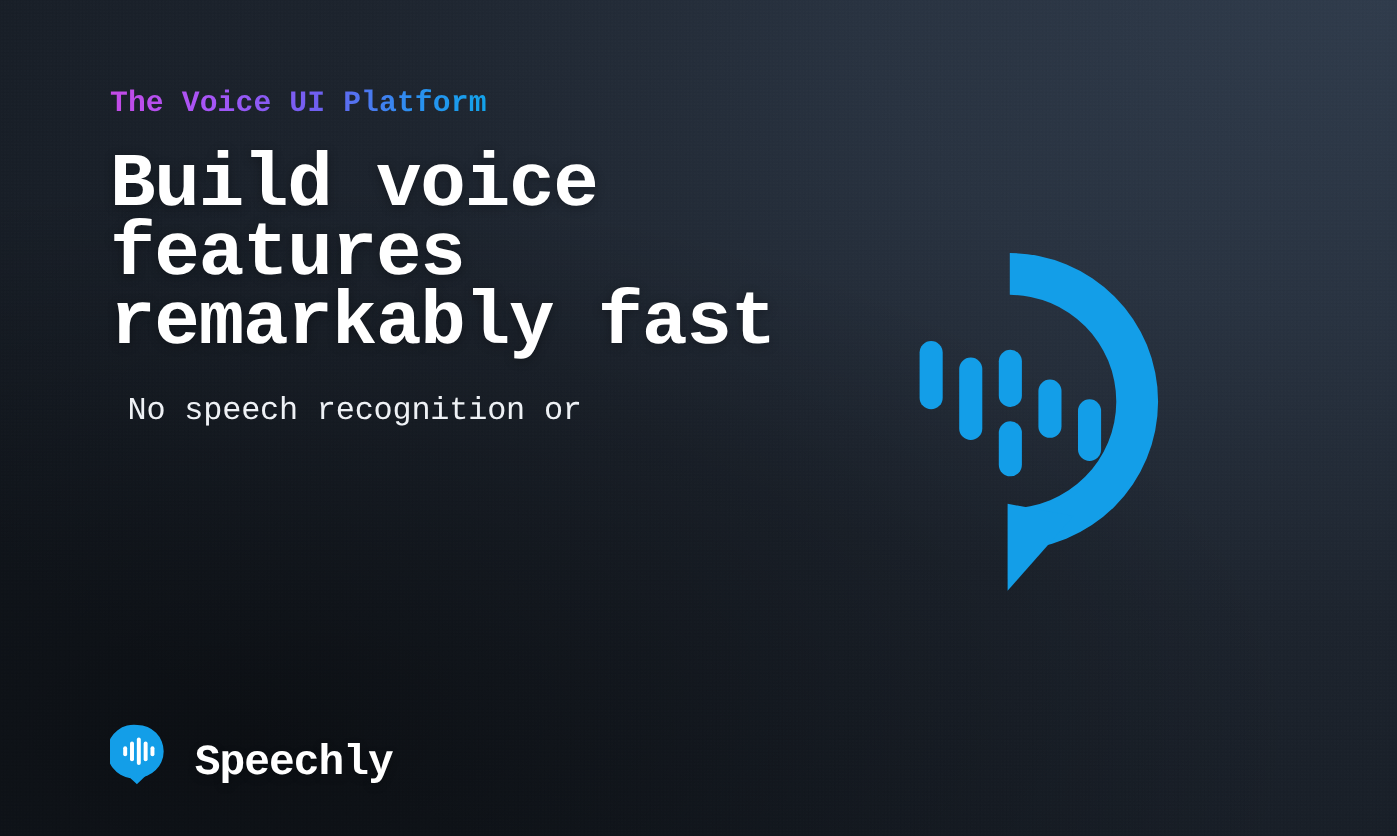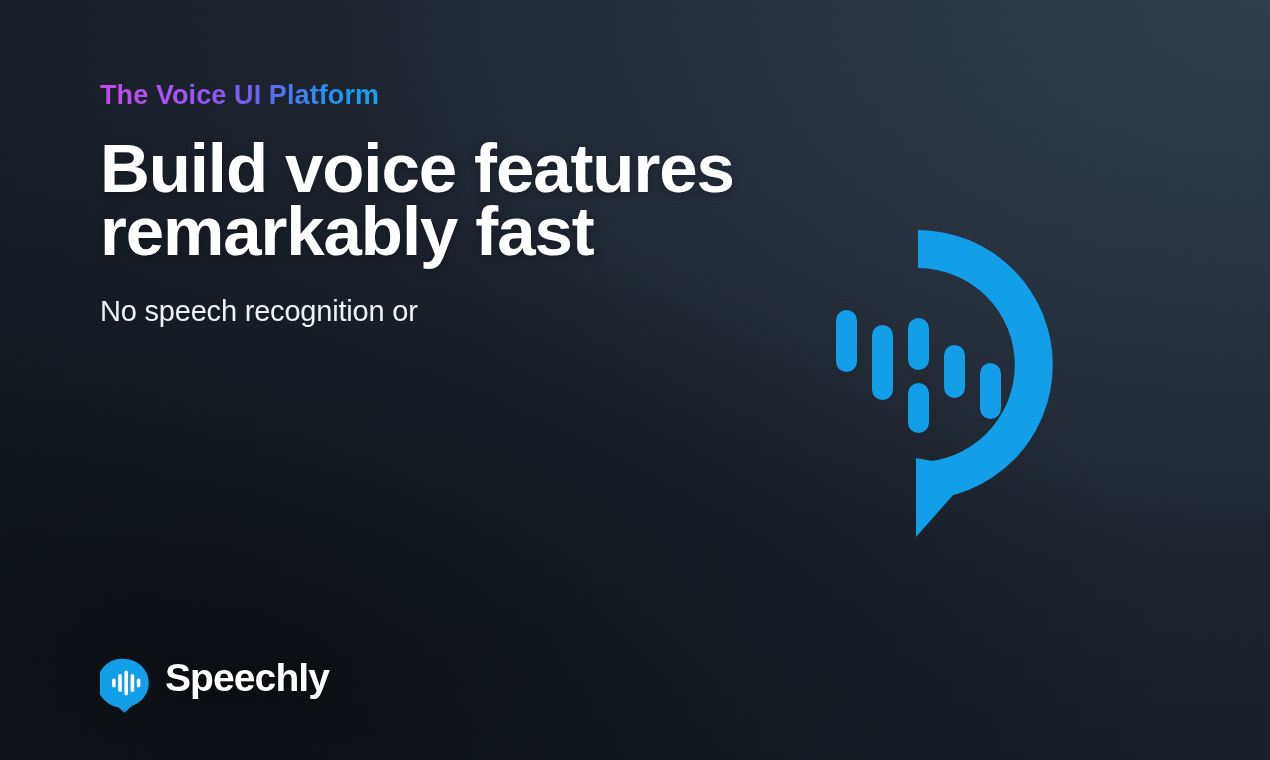--- a/index.html
+++ b/index.html
@@ -8,21 +8,21 @@
     padding: 0;
     background: #10151c;
   }
   * { box-sizing: border-box; }
 
   .canvas {
     position: relative;
     width: 1270px;
     height: 760px;
     overflow: hidden;
-    font-family: Liberation Sans, sans-serif;
+    font-family: Liberation Mono, monospace;
     background:
       radial-gradient(120% 120% at 100% 0%, #303c4c 0%, #293341 32%, #1d242e 62%, #151b23 100%),
       #151b23;
   }
 
   
   .noise {
     position: absolute;
     inset: 0;
     pointer-events: none;
@@ -67,21 +67,21 @@
     font-size: 69px;
     font-weight: 700;
     line-height: 63px;
     letter-spacing: -1.1px;
     color: #ffffff;
     text-shadow: 0 2px 10px rgba(0,0,0,.30);
   }
   .headline .ln { display: block; }
 
   .subhead {
-    margin: 28px 0 0 0;
+    margin: 28px 0 0 16px;
     font-size: 29px;
     font-weight: 400;
     line-height: 40px;
     letter-spacing: -0.2px;
     color: #eef1f5;
   }
   .subhead .ln { display: block; }
 
   
   .hero-mark {
@@ -92,22 +92,22 @@
     height: 340px;
   }
   .hero-mark svg { display: block; width: 100%; height: 100%; }
 
   
   .footer-logo {
     position: absolute;
     left: 100px;
     top: 658px;
     display: flex;
-    align-items: flex-start;
-    gap: 13px;
+    align-items: flex-end;
+    gap: 25px;
   }
   .footer-mark { width: 52px; height: 56px; flex: 0 0 auto; }
   .footer-mark svg { display: block; width: 100%; height: 100%; }
   .wordmark {
     font-size: 39px;
     font-weight: 700;
     letter-spacing: -0.9px;
     color: #ffffff;
     line-height: 1;
     text-shadow: 0 2px 8px rgba(0,0,0,.28);

